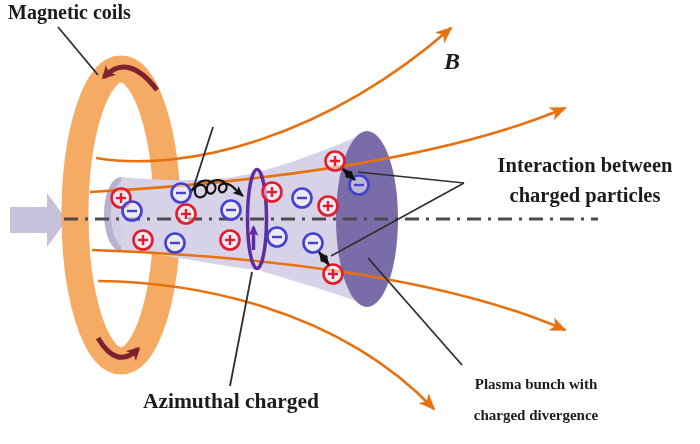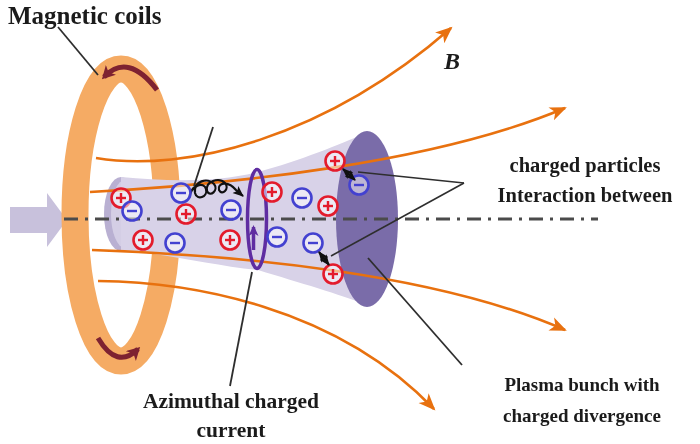--- a/index.html
+++ b/index.html
@@ -1,26 +1,26 @@
 <!DOCTYPE html>
 <html><head>
 <meta charset="utf-8">
 <style>
   html,body{margin:0;padding:0;background:#fff;}
   .stage{position:relative;width:700px;height:444px;background:#ffffff;overflow:hidden;
          font-family:"Liberation Serif","DejaVu Serif",serif;color:#1b1b1b;}
   .stage svg{position:absolute;left:0;top:0;}
   .lbl{position:absolute;font-weight:bold;white-space:nowrap;line-height:1.25;}
   .center{transform:translateX(-50%);text-align:center;}
-  .lbl-coils{left:8px;top:0px;font-size:25px;}
+  .lbl-coils{left:8px;top:0px;font-size:20px;}
   .lbl-electrons{left:263px;top:67px;font-size:21.5px;line-height:27px;}
   .lbl-b{left:444px;top:46px;font-size:24px;font-style:italic;}
   .lbl-interaction{left:585px;top:150px;font-size:20.5px;line-height:30px;}
   .lbl-azimuthal{left:231px;top:387px;font-size:21.5px;line-height:29px;}
-  .lbl-bunch{left:582px;top:369px;font-size:19px;line-height:31px;text-align:center;}
+  .lbl-bunch{left:536px;top:369px;font-size:15px;line-height:31px;text-align:center;}
 </style>
 </head>
 <body>
 
 <div class="stage">
 
   <svg width="700" height="444" viewBox="0 0 700 444">
     <defs>
       <marker id="mO" markerUnits="userSpaceOnUse" markerWidth="22" markerHeight="18" refX="15" refY="8" orient="auto">
         <path d="M0,1 L17,8 L0,15 L4.5,8 z" fill="#e8710f"></path>
@@ -150,27 +150,26 @@
     <path d="M 252 272 L 230 386" stroke="#2e2e2e" stroke-width="1.8" fill="none"></path>
     <path d="M 368 258 L 462 365" stroke="#2e2e2e" stroke-width="1.8" fill="none"></path>
   </svg>
 
   <div class="lbl lbl-coils">Magnetic coils</div>
 
 
   <div class="lbl lbl-b">B</div>
 
   <div class="lbl center lbl-interaction">
+    <div>Interaction between</div>
     <div>charged particles</div>
-    <div>Interaction between</div>
   </div>
 
   <div class="lbl center lbl-azimuthal">
     <div>Azimuthal charged</div>
-    <div>current</div>
   </div>
 
   <div class="lbl center lbl-bunch">
     <div>Plasma bunch with</div>
     <div>charged divergence</div>
   </div>
 
 </div>
 
 </body></html>

